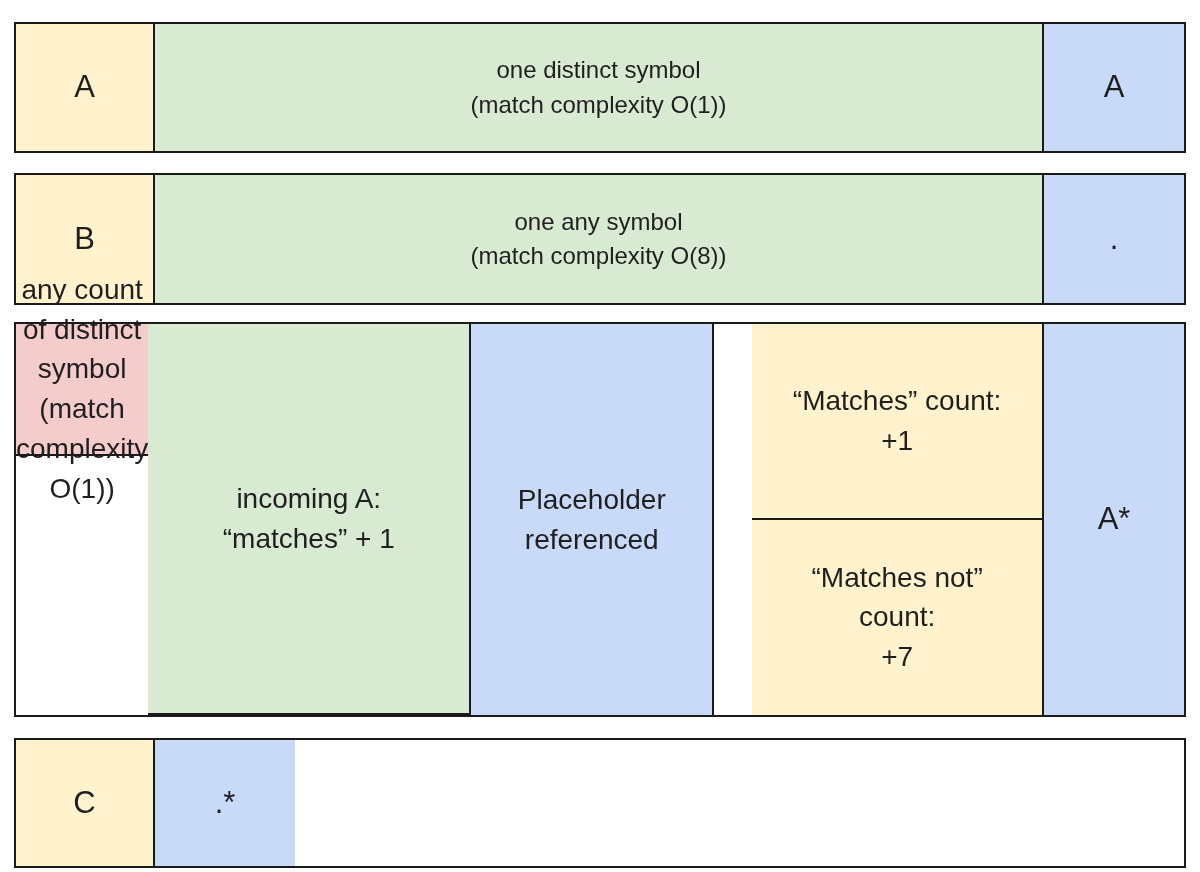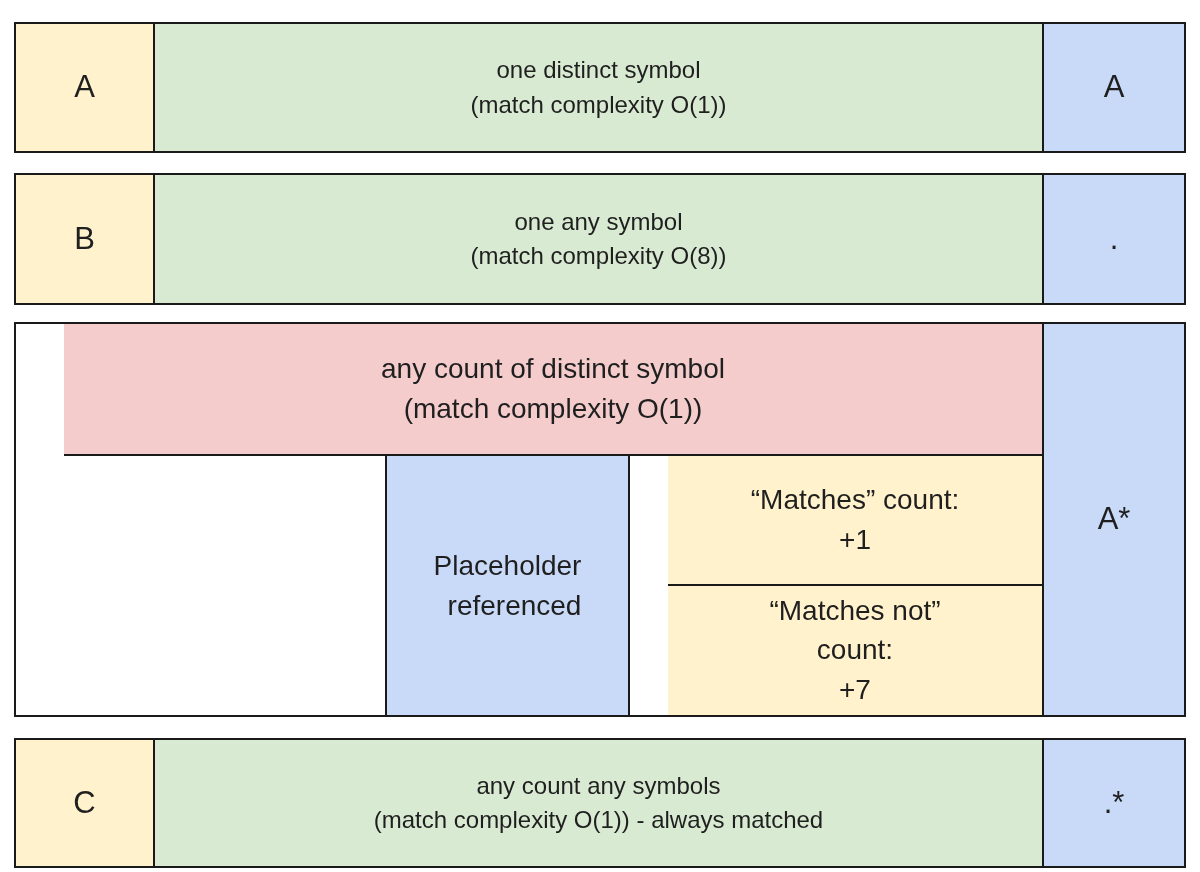--- a/index.html
+++ b/index.html
@@ -60,23 +60,22 @@
   }
   .regex-cell {
     width: 140px;
     flex: 0 0 140px;
     background: var(--regex-bg);
     font-size: 31px;
   }
   .mid-col {
     flex: 1 1 auto;
     display: flex;
-    flex-direction: column;
+    flex-direction: row;
     border-right: 2px solid var(--border);
-    margin-left: 48px;
   }
   .pink-header {
     height: 132px;
     flex: 0 0 132px;
     background: var(--header-bg);
     border-bottom: 2px solid var(--border);
     font-size: 28px;
   }
   .sub-grid {
     flex: 1 1 auto;
@@ -98,21 +97,20 @@
   .sub-top { flex: 1 1 50%; border-bottom: 2px solid var(--border); font-size: 28px; }
   .sub-bottom { flex: 1 1 50%; font-size: 28px; }
   .green-bg  { background: var(--desc-bg); }
   .yellow-bg { background: var(--label-bg); }
   .placeholder-cell {
     width: 243px;
     flex: 0 0 243px;
     background: var(--regex-bg);
     border-right: 2px solid var(--border);
     font-size: 28px;
-    text-align: right;
   }
 </style>
 </head>
 <body>
 
 <div class="canvas">
   <div class="diagram">
 
     <div class="node-row row-a">
       <div class="cell label-cell">A</div>
@@ -127,36 +125,36 @@
 (match complexity O(8))</div>
       <div class="cell regex-cell">.</div>
     </div>
 
     <div class="node-row row-ab">
       <div class="mid-col">
         <div class="cell pink-header">any count of distinct symbol
 (match complexity O(1))</div>
         <div class="sub-grid">
           <div class="incoming-col">
+            <div class="cell sub-top green-bg">incoming A:
+“matches” + 1</div>
           </div>
           <div class="cell placeholder-cell">Placeholder
 referenced</div>
           <div class="counts-col">
             <div class="cell sub-top yellow-bg">“Matches” count:
 +1</div>
             <div class="cell sub-bottom yellow-bg">“Matches not”
 count:
 +7</div>
           </div>
         </div>
       </div>
       <div class="cell regex-cell">A*</div>
     </div>
 
     <div class="node-row row-c">
       <div class="cell label-cell">C</div>
-      <div class="cell desc-cell">any count any symbols
-(match complexity O(1)) - always matched</div>
       <div class="cell regex-cell">.*</div>
     </div>
 
   </div>
 </div>
 
 </body></html>

